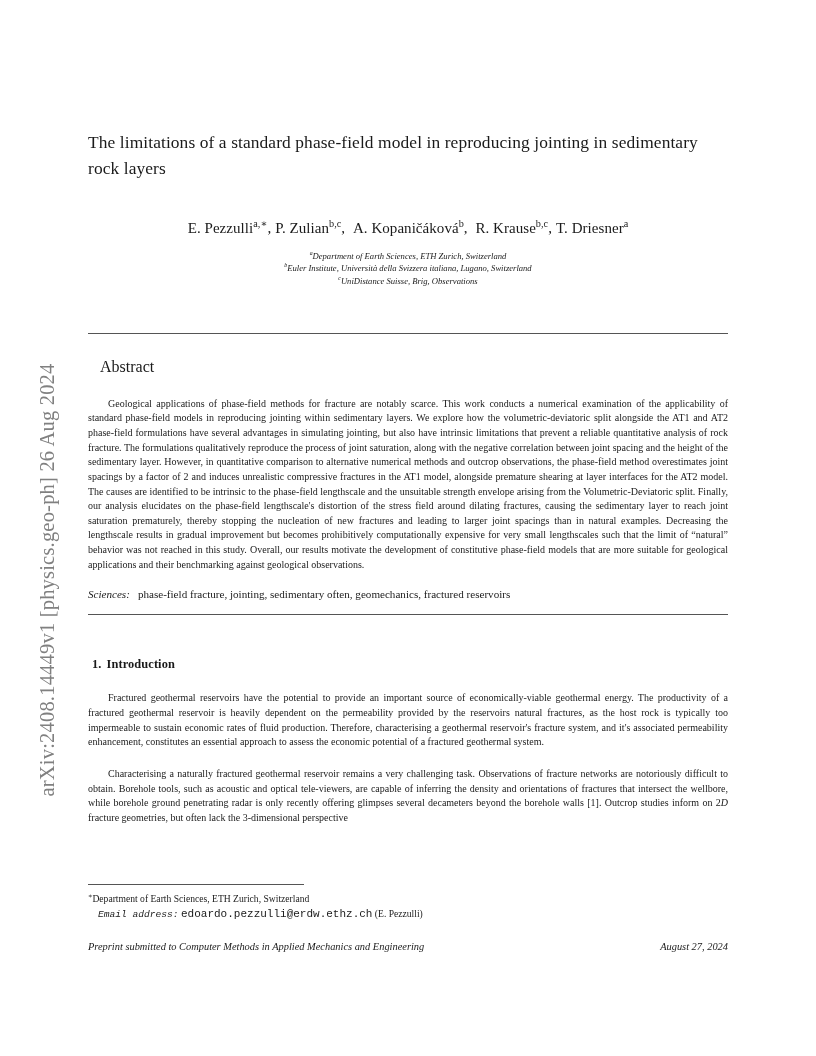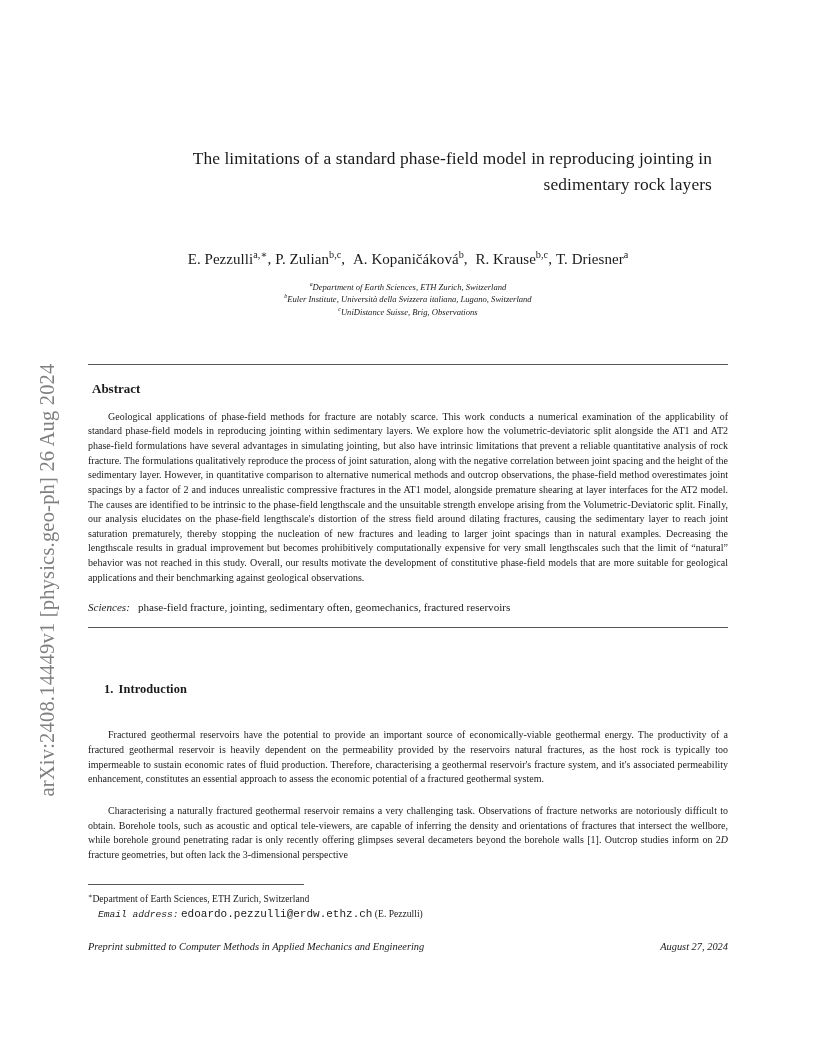--- a/index.html
+++ b/index.html
@@ -33,26 +33,26 @@
 
   
   .col {
     position: absolute;
     left: 88px;
     top: 0;
     width: 640px;
   }
 
   .title {
-    margin: 16px;
+    margin: 0;
     padding-top: 130px;
     font-size: 17.4px;
     font-weight: normal;
     line-height: 1.48;
-    text-align: right;
+    text-align: left;
     letter-spacing: 0.1px;
   }
 
   .authors {
     margin: 1px;
     padding-top: 37px;
     font-size: 15px;
     text-align: center;
     letter-spacing: 0.05px;
   }
@@ -72,23 +72,23 @@
   .rule {
     height: 0;
     border: none;
     border-top: 1.1px solid #555;
     margin: 0;
   }
   .rule-abstract-top { margin-top: 45px; }
   .rule-keywords-bot { margin-top: 12px; }
 
   .abstract-head {
-    font-size: 13px;
-    font-weight: bold;
-    margin: 4px;
+    font-size: 16px;
+    font-weight: normal;
+    margin: 12px;
     padding-top: 12px;
   }
 
   p.body {
     margin: 0;
     padding-top: 9px;
     font-size: 10px;
     line-height: 1.465;
     text-align: justify;
     text-justify: inter-word;
@@ -103,21 +103,21 @@
     line-height: 1.45;
   }
   .keywords .kw-label {
     font-style: italic;
   }
   .keywords .kw-gap { display: inline-block; width: 8px; }
 
   .section-head {
     font-size: 12.4px;
     font-weight: bold;
-    margin: 16px;
+    margin: 4px;
     padding-top: 38px;
     letter-spacing: 0.1px;
   }
   .section-head .num-gap { display: inline-block; width: 5px; }
 
   p.intro-first { padding-top: 15px; }
   p.intro-next { padding-top: 17px; }
 
   .italmath { font-style: italic; }
 

